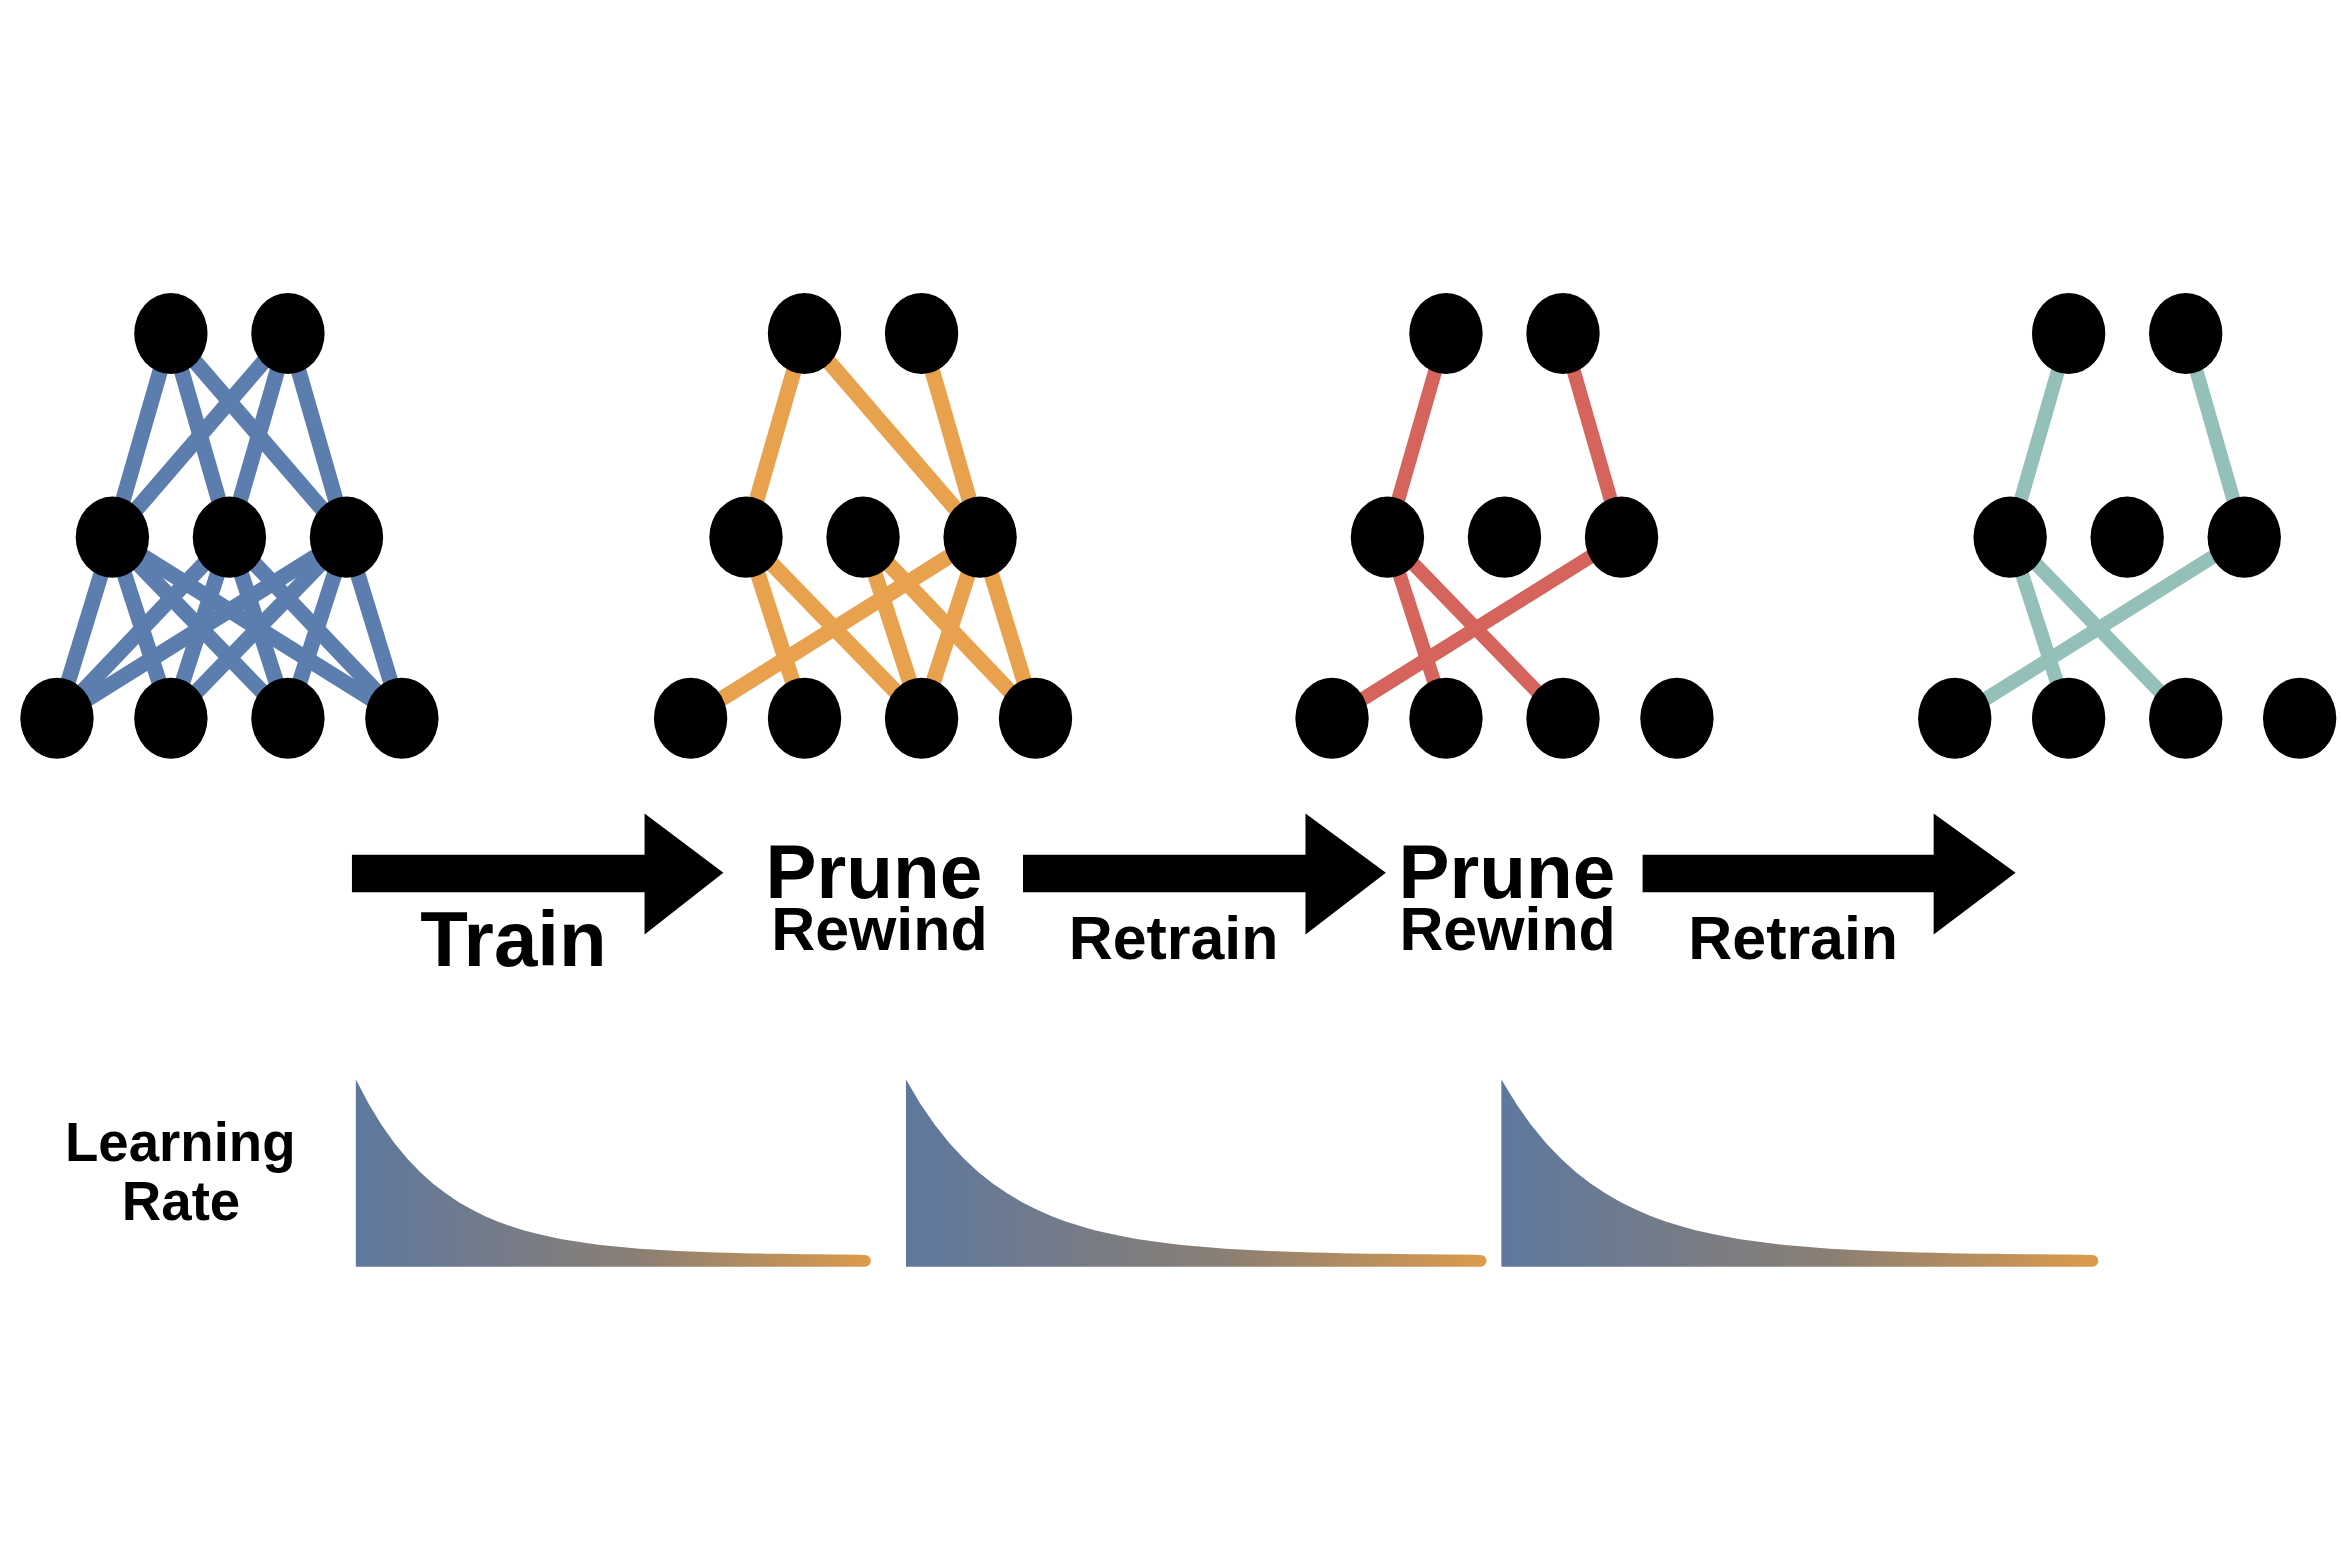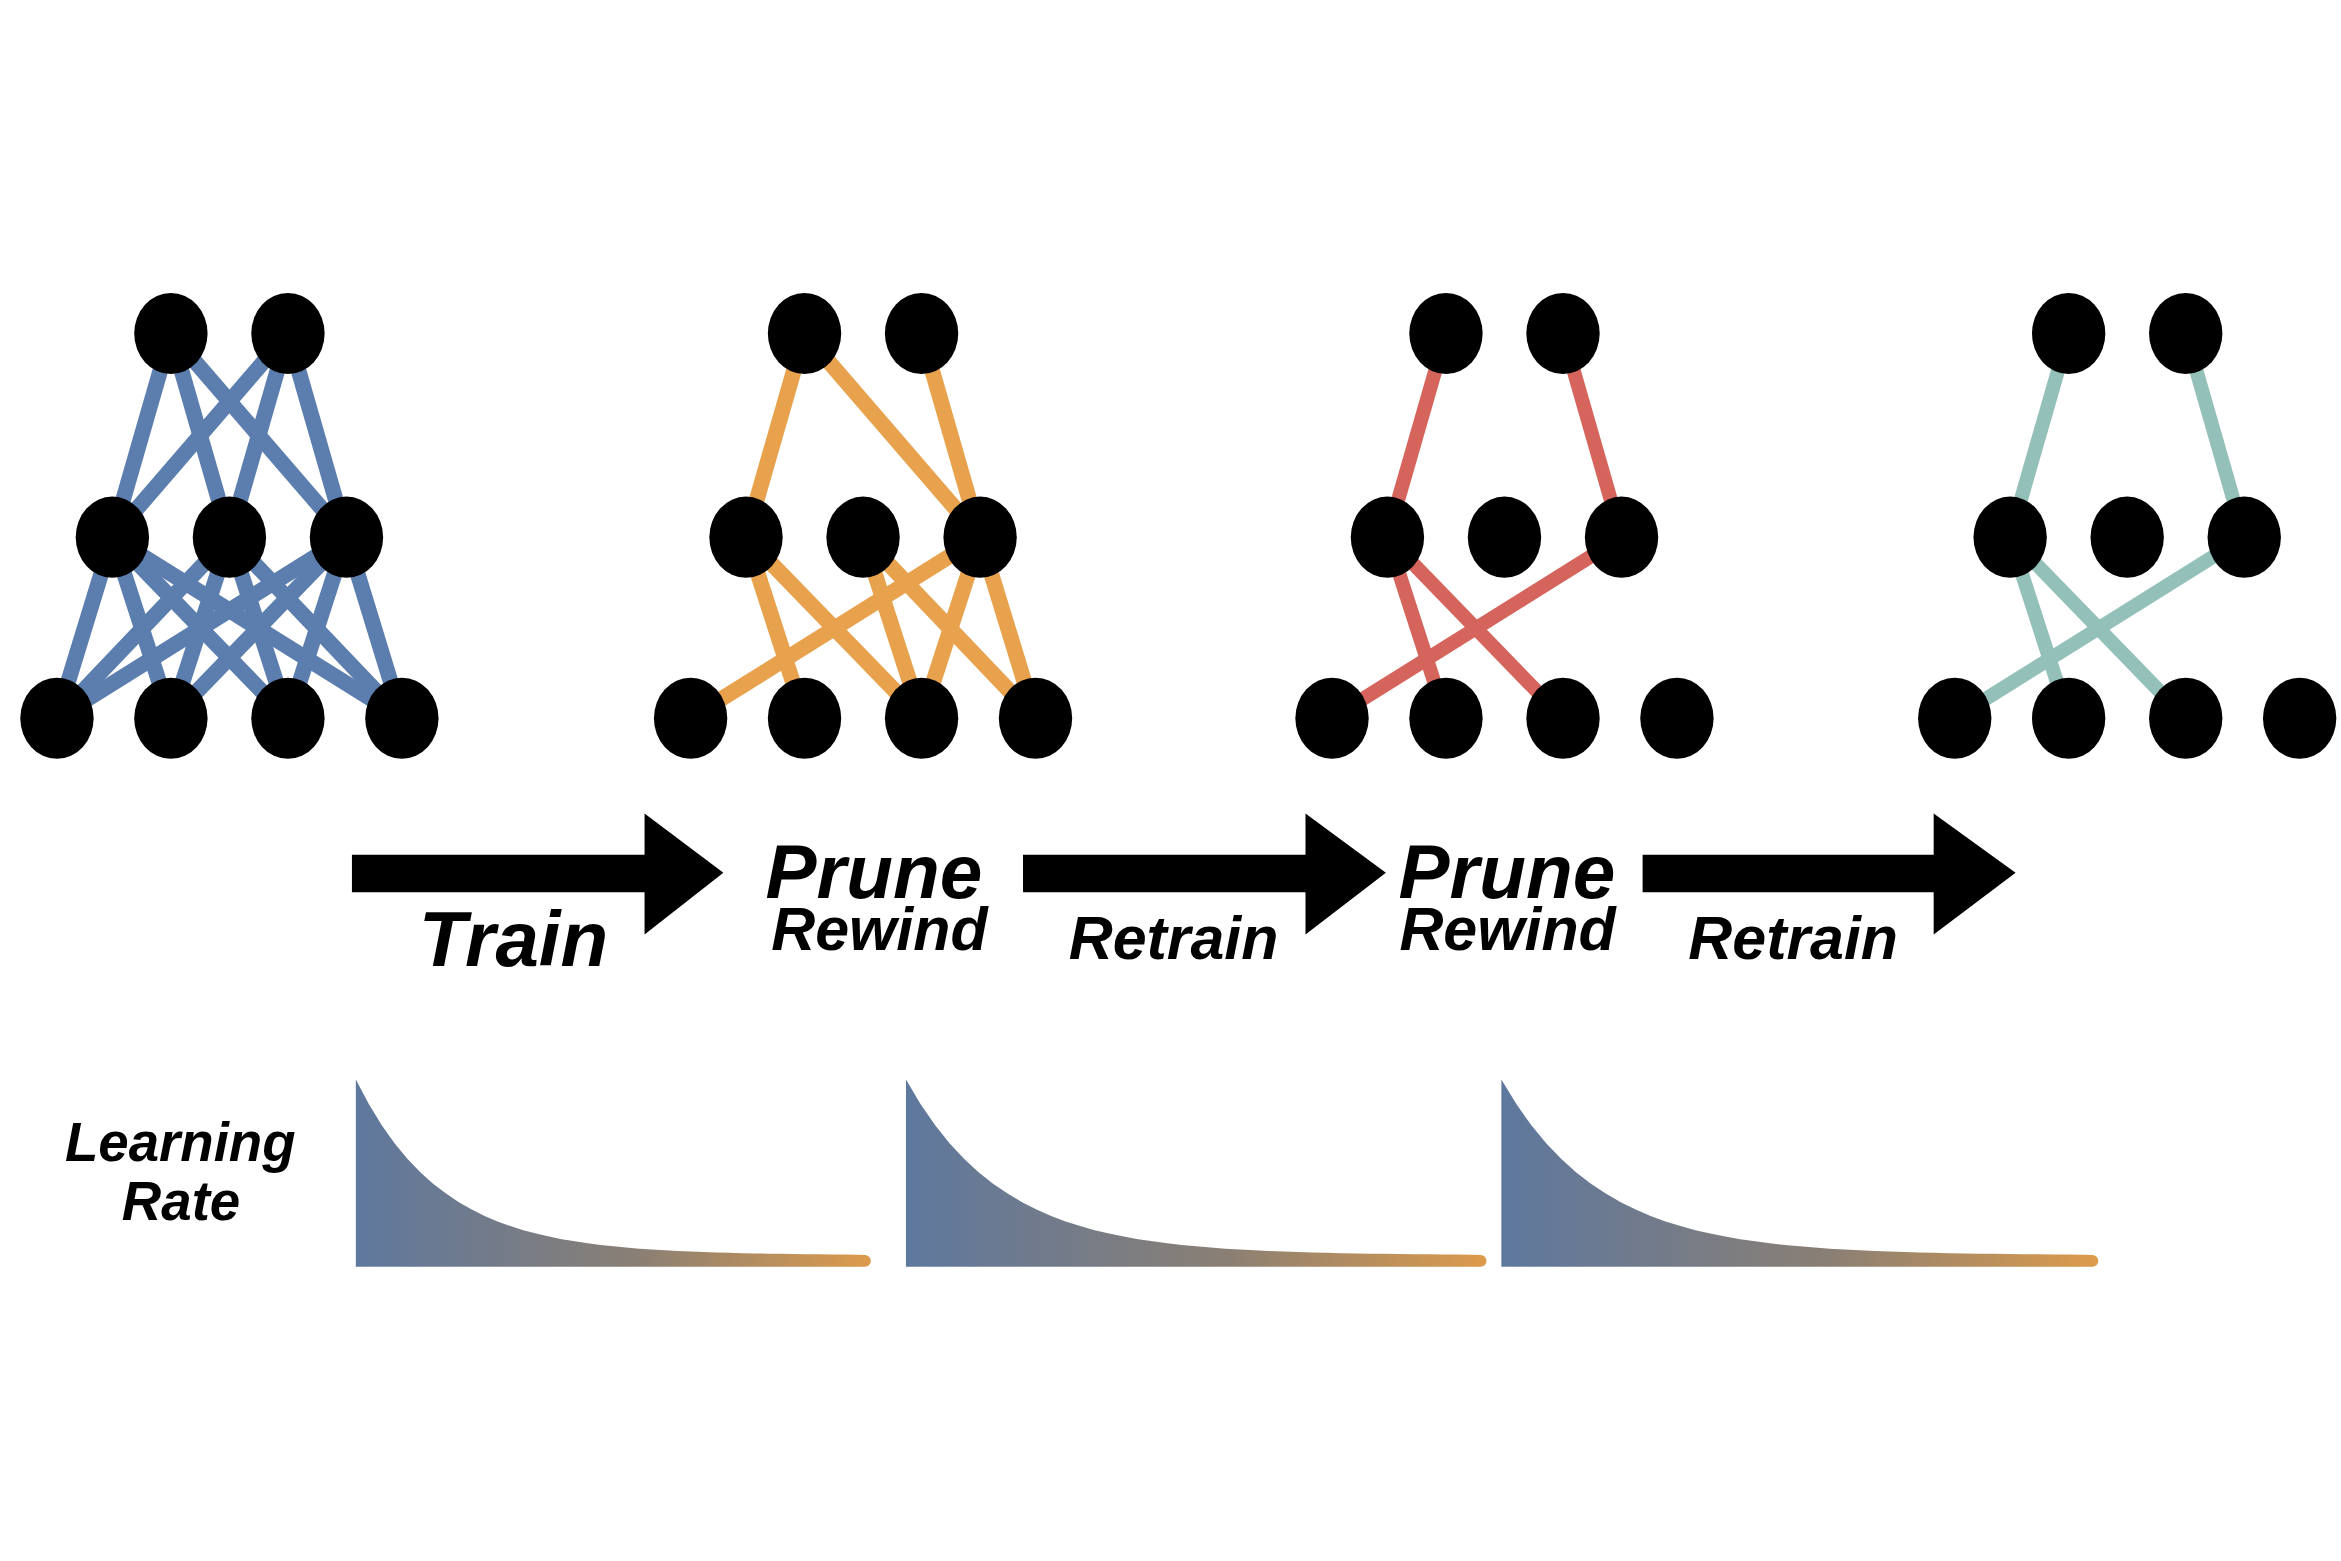--- a/index.html
+++ b/index.html
@@ -1,16 +1,16 @@
 <!DOCTYPE html>
 <html style="font-size:12.5px"><head>
 <meta charset="utf-8">
 <style>
   html,body{margin:0;padding:0;background:#ffffff;}
-  .page{width:100%;font-style:italic;}
+  .page{width:100%;}
   svg{display:block;width:100%;height:auto;background:#ffffff;}
   .lbl{
     font-family:"Liberation Sans","DejaVu Sans",sans-serif;
     font-weight:bold;
     fill:#000000;
     text-anchor:middle;
   }
 </style>
 </head>
 <body>

